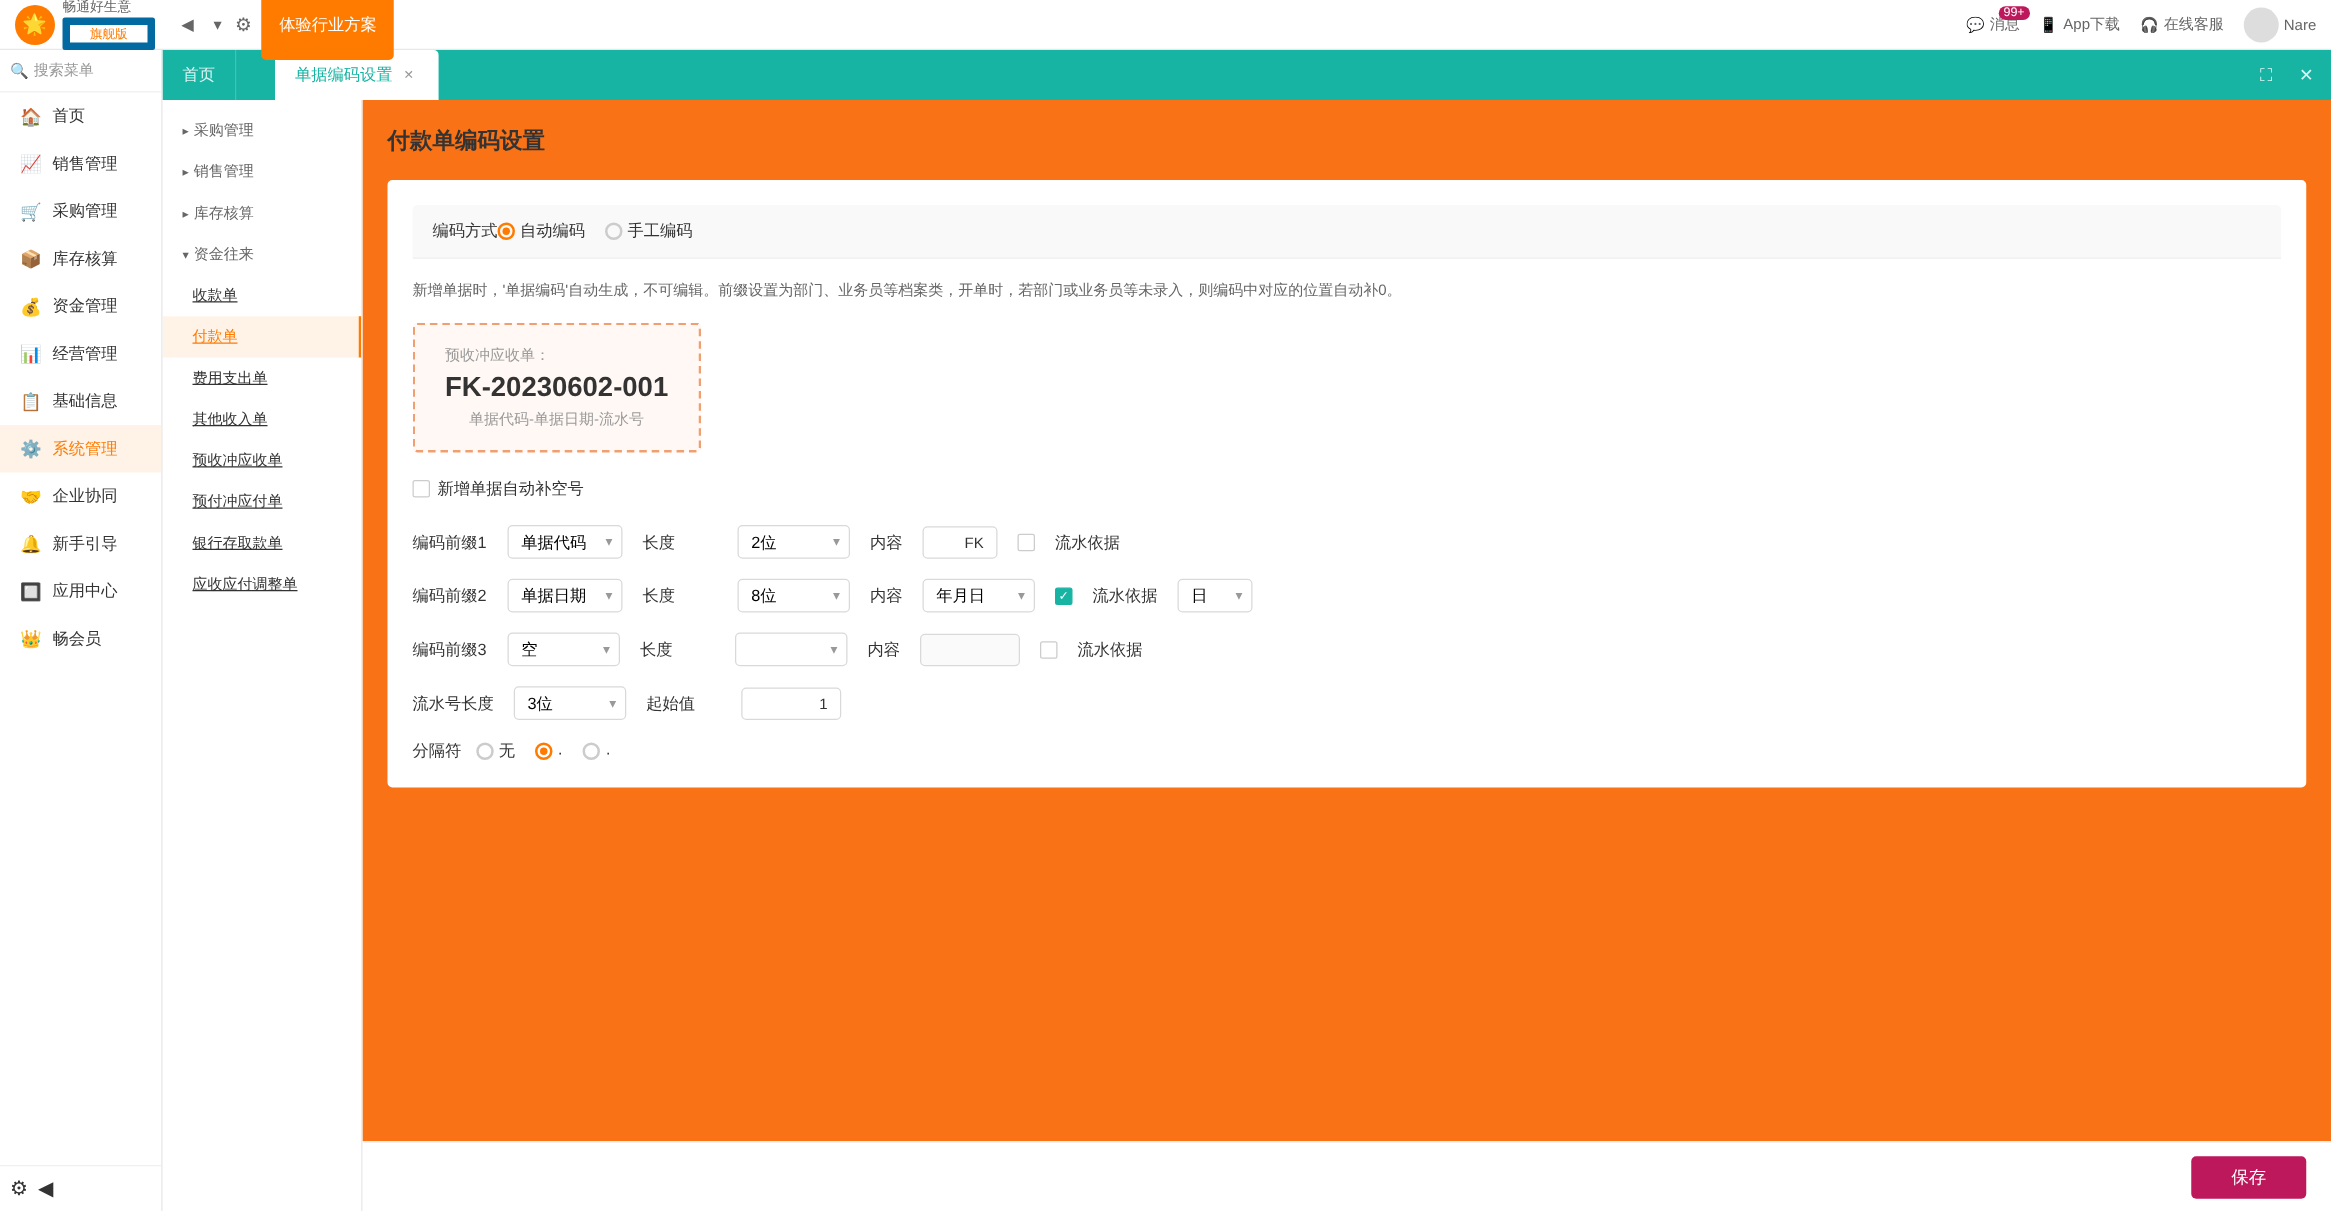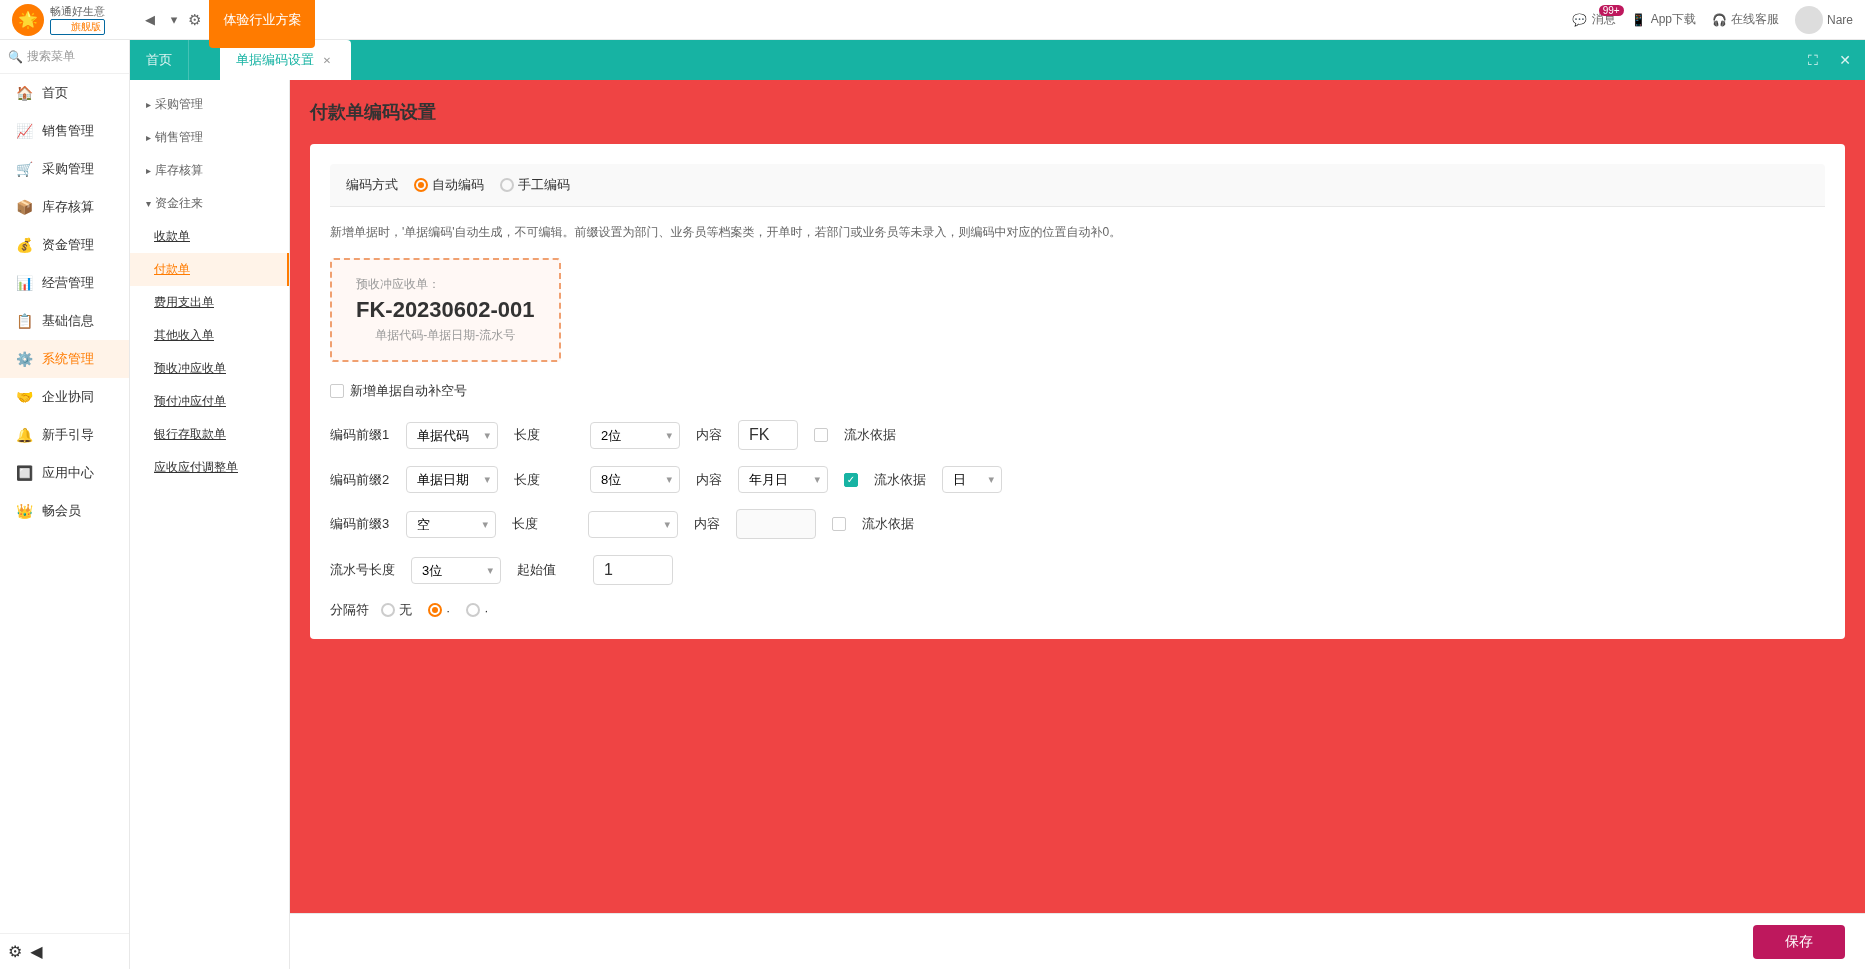--- a/index.html
+++ b/index.html
@@ -4,21 +4,21 @@
   <style>
     * { box-sizing: border-box; margin: 0; padding: 0; }
     body { font-family: 'Microsoft YaHei', Arial, sans-serif; font-size: 13px; background: #f5f5f5; color: #333; display: flex; flex-direction: column; height: 100vh; overflow: hidden; }
 
     
     .top-bar { height: 40px; background: #fff; border-bottom: 1px solid #e8e8e8; display: flex; align-items: center; padding: 0 12px; gap: 8px; z-index: 100; }
     .top-bar-left { display: flex; align-items: center; gap: 8px; flex: 1; }
     .top-bar-brand { width: 120px; height: 36px; background: #fff; display: flex; align-items: center; gap: 6px; }
     .brand-logo { width: 32px; height: 32px; background: #ff7b00; border-radius: 50%; display: flex; align-items: center; justify-content: center; color: white; font-size: 16px; }
     .brand-text { font-size: 11px; color: #666; line-height: 1.3; }
-    .brand-tag { font-size: 10px; color: #ff7b00; border: 1px solid #0369a1; padding: 0 3px; border-radius: 2px; text-align: right; }
+    .brand-tag { font-size: 10px; color: #ff7b00; border: 6px solid #0369a1; padding: 0 16px; border-radius: 2px; }
     .top-bar-nav { display: flex; align-items: center; gap: 4px; }
     .nav-arrow { width: 20px; height: 20px; display: flex; align-items: center; justify-content: center; cursor: pointer; color: #666; }
     .top-bar-btn { background: #ff7b00; color: white; border: none; border-radius: 4px; padding: 19px 14px; font-size: 13px; cursor: pointer; }
     .top-bar-right { display: flex; align-items: center; gap: 16px; }
     .top-bar-right-item { display: flex; align-items: center; gap: 4px; font-size: 12px; color: #666; cursor: pointer; position: relative; }
     .badge { background: #be185d; color: white; border-radius: 10px; padding: 0 4px; font-size: 10px; position: absolute; top: -6px; right: -8px; }
     .user-avatar { width: 28px; height: 28px; background: #ddd; border-radius: 50%; }
     .user-name { font-size: 12px; color: #666; }
 
     
@@ -45,28 +45,28 @@
 
     
     .secondary-sidebar { width: 160px; background: #fff; border-right: 1px solid #e8e8e8; overflow-y: auto; padding: 8px 0; }
     .sec-sidebar-group { }
     .sec-sidebar-group-title { padding: 8px 16px; font-size: 12px; color: #666; display: flex; align-items: center; gap: 4px; cursor: pointer; }
     .sec-sidebar-group-title .arrow { font-size: 10px; }
     .sec-sidebar-item { padding: 8px 16px 8px 24px; font-size: 12px; color: #333; cursor: pointer; transition: background 0.2s; text-decoration: underline; }
     .sec-sidebar-item.active { background: #fff3e8; color: #ff7b00; border-right: 2px solid #ff7b00; }
 
     
-    .main-content { flex: 1; overflow-y: auto; padding: 20px; background: #ef4444; }
+    .main-content { flex: 1; overflow-y: auto; padding: 20px; background: #f97316; }
     .page-title { font-size: 18px; font-weight: bold; color: #333; margin-bottom: 20px; }
 
     
     .card { background: #fff; border-radius: 4px; padding: 20px; }
 
     
-    .encoding-method { display: flex; align-items: center; gap: 16px; padding: 12px 16px; background: #f9f9f9; border-bottom: 1px solid #e8e8e8; margin-bottom: 16px; border-radius: 4px 4px 0 0; }
+    .encoding-method { display: flex; align-items: center; padding: 12px 16px; background: #f9f9f9; border-bottom: 1px solid #e8e8e8; margin-bottom: 16px; border-radius: 4px 4px 0 0; }
     .radio-group { display: flex; align-items: center; gap: 16px; }
     .radio-item { display: flex; align-items: center; gap: 4px; cursor: pointer; font-size: 13px; }
     .radio-dot { width: 14px; height: 14px; border-radius: 50%; border: 2px solid #ccc; display: flex; align-items: center; justify-content: center; }
     .radio-dot.active { border-color: #ff7b00; }
     .radio-dot.active::after { content: ''; width: 6px; height: 6px; border-radius: 50%; background: #ff7b00; }
 
     
     .info-text { font-size: 12px; color: #666; margin-bottom: 16px; line-height: 1.6; }
 
     
@@ -78,21 +78,21 @@
     .checkbox-row { display: flex; align-items: center; gap: 6px; margin-bottom: 20px; font-size: 13px; color: #333; }
     .checkbox { width: 14px; height: 14px; border: 1px solid #ccc; border-radius: 2px; display: flex; align-items: center; justify-content: center; cursor: pointer; }
     .checkbox.checked { background: #17b3a3; border-color: #17b3a3; color: white; font-size: 10px; }
 
     
     .form-row { display: flex; align-items: center; gap: 16px; margin-bottom: 16px; flex-wrap: wrap; }
     .form-label { font-size: 13px; color: #333; white-space: nowrap; min-width: 60px; }
     .form-select { border: 1px solid #d9d9d9; border-radius: 4px; padding: 5px 28px 5px 10px; font-size: 13px; background: #fff; cursor: pointer; appearance: none; position: relative; min-width: 90px; }
     .select-wrapper { position: relative; display: inline-flex; align-items: center; }
     .select-wrapper::after { content: '▾'; position: absolute; right: 8px; color: #999; pointer-events: none; font-size: 11px; }
-    .form-input { border: 1px solid #d9d9d9; border-radius: 4px; padding: 5px 10px; font-size: 16px; min-width: 60px; color: #999; background: #fafafa; }
+    .form-input { border: 1px solid #d9d9d9; border-radius: 4px; padding: 5px 10px; font-size: 12px; min-width: 60px; color: #999; background: #fafafa; text-align: right; }
     .form-input.editable { background: #fff; color: #333; }
     .content-label { font-size: 13px; color: #333; }
 
     
     .separator-row { display: flex; align-items: center; gap: 12px; margin-top: 8px; }
     .separator-label { font-size: 13px; color: #333; }
 
     
     .bottom-bar { height: 56px; background: #fff; border-top: 1px solid #e8e8e8; display: flex; align-items: center; justify-content: flex-end; padding: 0 20px; }
     .save-btn { background: #be185d; color: white; border: none; border-radius: 4px; padding: 8px 32px; font-size: 14px; cursor: pointer; }

